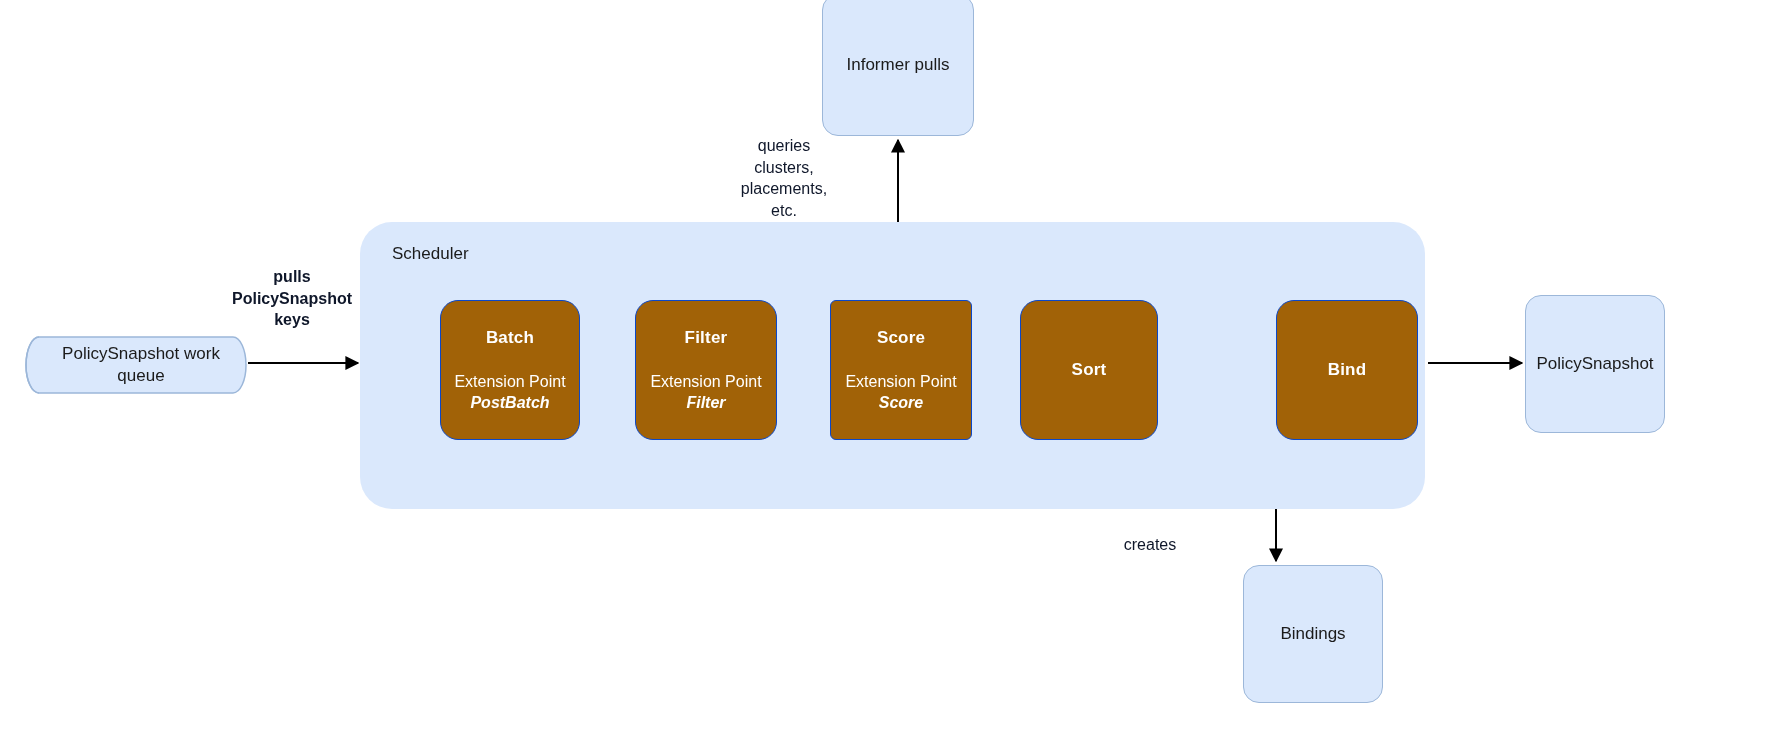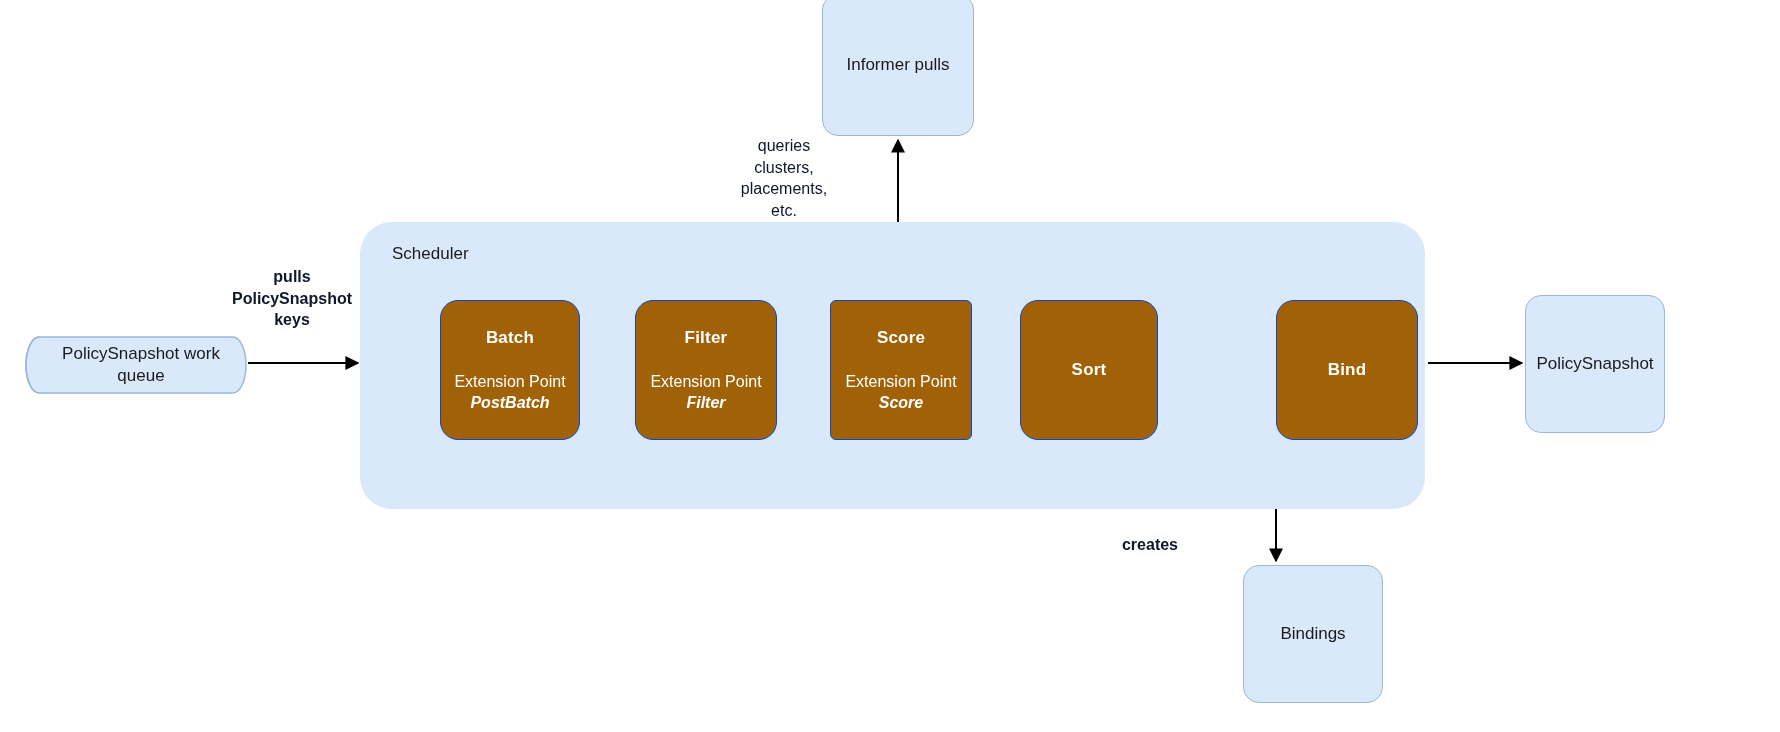--- a/index.html
+++ b/index.html
@@ -116,21 +116,21 @@
     position: absolute;
     font-size: 16px;
     color: #0f172a;
     text-align: center;
     line-height: 1.35;
     white-space: pre-line;
   }
   .lbl-pulls    { left: 230px;  top: 266px; width: 124px; font-weight: bold; }
   .lbl-queries  { left: 722px;  top: 135px; width: 124px; }
   .lbl-updates  { left: 1418px; top: 458px; width: 124px; }
-  .lbl-creates  { left: 1095px; top: 534px; width: 110px; font-weight: bold; }
+  .lbl-creates  { left: 1095px; top: 534px; width: 110px; }
 </style>
 </head>
 <body>
 
 <div id="canvas">
 
   <svg id="edges" viewBox="0 0 1780 732" width="1780" height="732" xmlns="http://www.w3.org/2000/svg">
     <defs>
       <marker id="arrowhead" viewBox="0 0 10 10" refX="9" refY="5" markerWidth="7" markerHeight="7" orient="auto-start-reverse">
         <path d="M 0 0 L 10 5 L 0 10 z" fill="#000000"></path>

